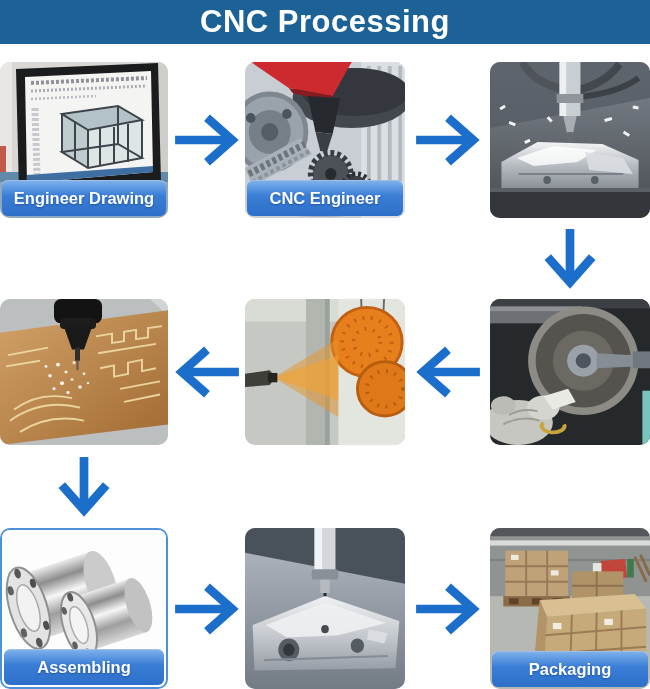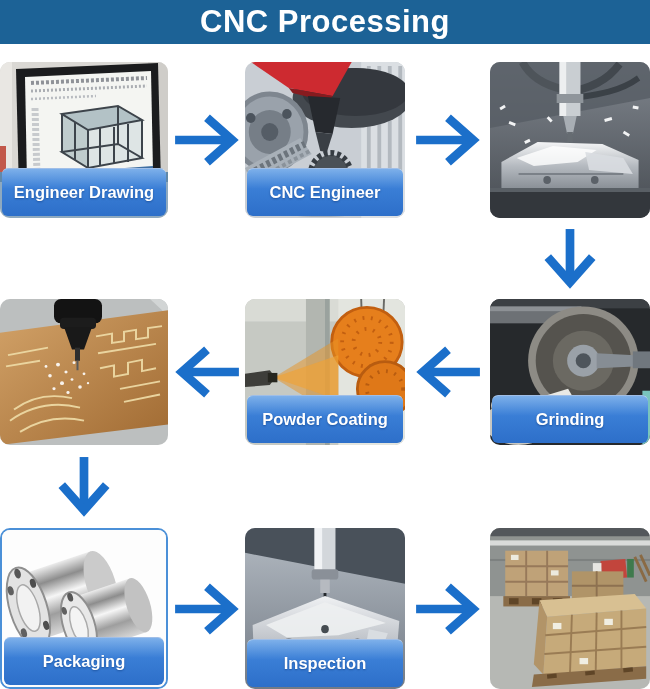--- a/index.html
+++ b/index.html
@@ -4,21 +4,21 @@
 <style>
   html,body{margin:0;padding:0;background:#ffffff;}
   body{width:650px;height:689px;font-family:"Liberation Sans",sans-serif;overflow:hidden;}
   .titlebar{height:44px;background:#1c6296;display:flex;align-items:center;justify-content:center;}
   .titlebar h1{margin:16px;color:#fff;font-size:31px;font-weight:bold;letter-spacing:0.5px;}
   .flow{display:grid;grid-template-columns:168px 77px 160px 85px 160px;
         grid-template-rows:156px 81px 146px 83px 161px;padding-top:18px;}
   .tile{position:relative;margin:0;border-radius:10px;overflow:hidden;background:#eee;box-sizing:border-box;}
   .tile.bordered{border:2px solid #4b90d8;}
   .tile svg.photo{position:absolute;inset:0;width:100%;height:100%;display:block;}
-  .band{position:absolute;left:2px;right:2px;bottom:2px;height:48px;border-radius:6px;
+  .band{position:absolute;left:2px;right:2px;bottom:2px;height:36px;border-radius:6px;
         background:linear-gradient(180deg,#7db0ea 0%,#3a7ed6 42%,#2d6fc9 100%);
         border-top:1px solid rgba(255,255,255,.55);
         display:flex;align-items:center;justify-content:center;box-sizing:border-box;}
   .band span{color:#fff;font-weight:bold;font-size:16.5px;text-shadow:0 1px 2px rgba(0,40,100,.45);white-space:nowrap;}
   .acell{display:flex;align-items:center;justify-content:center;}
   .acell svg{display:block;}
 </style>
 </head>
 <body>
 
@@ -242,23 +242,20 @@
         <circle cx="128" cy="46" r="26" fill="none" stroke="#c25f10" stroke-width="4" stroke-dasharray="2 7"></circle>
         <circle cx="128" cy="46" r="14" fill="none" stroke="#c25f10" stroke-width="4" stroke-dasharray="2 7"></circle>
         <circle cx="147" cy="96" r="29" fill="#df7818"></circle>
         <circle cx="147" cy="96" r="29" fill="none" stroke="#b85c10" stroke-width="3"></circle>
         <circle cx="147" cy="96" r="19" fill="none" stroke="#b85c10" stroke-width="4" stroke-dasharray="2 7"></circle>
         <polygon points="30,84 98,42 98,126" fill="#e89424" opacity="0.5"></polygon>
         <polygon points="30,84 98,60 98,108" fill="#efa234" opacity="0.65"></polygon>
         <polygon points="0,80 26,76 32,84 26,92 0,94" fill="#3e3e3a"></polygon>
         <rect x="24" y="79" width="10" height="10" fill="#26261f"></rect>
       </svg>
-      <figcaption class="band">
-        <span>Powder Coating</span>
-      </figcaption>
     </figure>
 
     <div class="acell" style="grid-area:3/4">
       <svg width="70" height="58" viewBox="0 0 72 60">
         <g stroke="#1b6fca" stroke-width="9" fill="none">
           <line x1="69" y1="30" x2="16" y2="30"></line>
           <polyline points="36,7 10,30 36,53"></polyline>
         </g>
       </svg>
     </div>
@@ -277,23 +274,20 @@
         <polygon points="112,58 152,60 152,72 112,74" fill="#868d94"></polygon>
         <rect x="150" y="56" width="18" height="18" fill="#70777e"></rect>
         <rect x="160" y="98" width="8" height="58" fill="#79c4bd"></rect>
         <ellipse cx="30" cy="132" rx="36" ry="24" fill="#c7c7c2"></ellipse>
         <ellipse cx="56" cy="116" rx="17" ry="13" fill="#d5d5d0"></ellipse>
         <ellipse cx="14" cy="114" rx="13" ry="10" fill="#bcbcb7"></ellipse>
         <path d="M20,124 q14,-8 30,-4 M14,134 q18,-10 38,-4" stroke="#9c9c97" stroke-width="2" fill="none"></path>
         <polygon points="56,104 82,96 90,110 66,118" fill="#e9e9e5"></polygon>
         <path d="M56,132 a12,7 0 1,0 22,2" stroke="#c9a53f" stroke-width="4" fill="none"></path>
       </svg>
-      <figcaption class="band">
-        <span>Grinding</span>
-      </figcaption>
     </figure>
 
     <div class="acell" style="grid-area:4/1">
       <svg width="58" height="66" viewBox="0 0 60 68">
         <g stroke="#1b6fca" stroke-width="9" fill="none">
           <line x1="30" y1="3" x2="30" y2="52"></line>
           <polyline points="7,32 30,58 53,32"></polyline>
         </g>
       </svg>
     </div>
@@ -328,21 +322,21 @@
           <ellipse cx="94" cy="52" rx="12" ry="28" fill="#c2c2c2"></ellipse>
           <ellipse cx="30" cy="52" rx="16" ry="34" fill="#e8e8e8" stroke="#8f8f8f" stroke-width="2"></ellipse>
           <ellipse cx="30" cy="52" rx="8" ry="19" fill="#f4f4f4" stroke="#ababab" stroke-width="1.5"></ellipse>
           <ellipse cx="30" cy="23" rx="2.8" ry="4.4" fill="#565656"></ellipse>
           <ellipse cx="30" cy="81" rx="2.8" ry="4.4" fill="#565656"></ellipse>
           <ellipse cx="20" cy="34" rx="2.6" ry="4" fill="#606060"></ellipse>
           <ellipse cx="20" cy="70" rx="2.6" ry="4" fill="#606060"></ellipse>
         </g>
       </svg>
       <figcaption class="band">
-        <span>Packaging</span>
+        <span>Assembling</span>
       </figcaption>
     </figure>
 
     <div class="acell" style="grid-area:5/2">
       <svg width="70" height="58" viewBox="0 0 72 60">
         <g stroke="#1b6fca" stroke-width="9" fill="none">
           <line x1="3" y1="30" x2="56" y2="30"></line>
           <polyline points="36,7 62,30 36,53"></polyline>
         </g>
       </svg>
@@ -371,23 +365,20 @@
         <circle cx="84" cy="87" r="3.4" fill="#d42424"></circle>
         <polygon points="8,94 84,66 162,90 158,136 10,138" fill="url(#g8sil)"></polygon>
         <polygon points="22,94 84,72 148,92 98,104 44,106" fill="#edeff1" opacity="0.9"></polygon>
         <circle cx="46" cy="118" r="11" fill="#565c64"></circle>
         <circle cx="46" cy="118" r="6" fill="#33373c"></circle>
         <circle cx="118" cy="114" r="7" fill="#565c64"></circle>
         <circle cx="84" cy="98" r="4" fill="#454b51"></circle>
         <line x1="20" y1="128" x2="150" y2="124" stroke="#868c94" stroke-width="2"></line>
         <polygon points="130,98 150,102 146,112 128,108" fill="#d9dde1"></polygon>
       </svg>
-      <figcaption class="band">
-        <span>Inspection</span>
-      </figcaption>
     </figure>
 
     <div class="acell" style="grid-area:5/4">
       <svg width="70" height="58" viewBox="0 0 72 60">
         <g stroke="#1b6fca" stroke-width="9" fill="none">
           <line x1="3" y1="30" x2="56" y2="30"></line>
           <polyline points="36,7 62,30 36,53"></polyline>
         </g>
       </svg>
     </div>
@@ -435,16 +426,19 @@
         <rect x="66" y="92" width="9" height="6" fill="#f0eee2"></rect>
         <rect x="120" y="88" width="9" height="6" fill="#f0eee2"></rect>
         <rect x="94" y="126" width="9" height="6" fill="#f0eee2"></rect>
         <polygon points="46,142 164,134 164,146 44,154" fill="#8a6c48"></polygon>
         <g stroke="#5f4527" stroke-width="4">
           <line x1="60" y1="144" x2="70" y2="143"></line>
           <line x1="100" y1="141" x2="110" y2="140"></line>
           <line x1="140" y1="138" x2="150" y2="137"></line>
         </g>
       </svg>
+      <figcaption class="band">
+        <span>Packaging</span>
+      </figcaption>
     </figure>
 
   </div>
 </div>
 
 </body></html>

